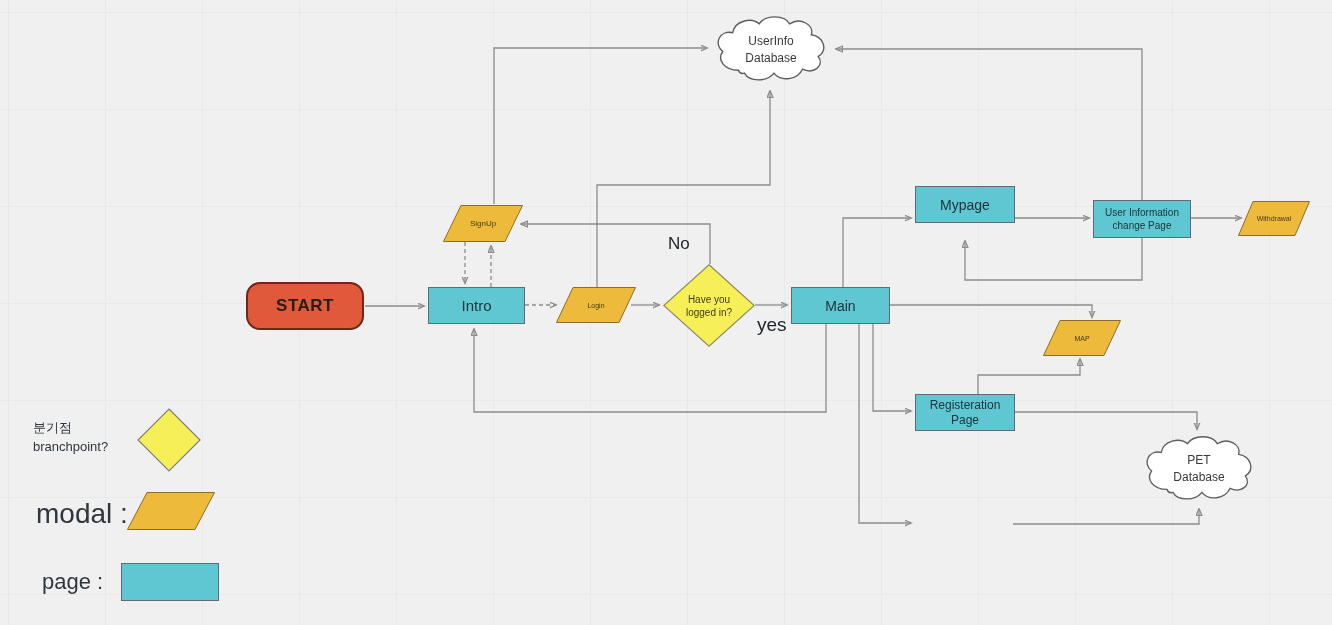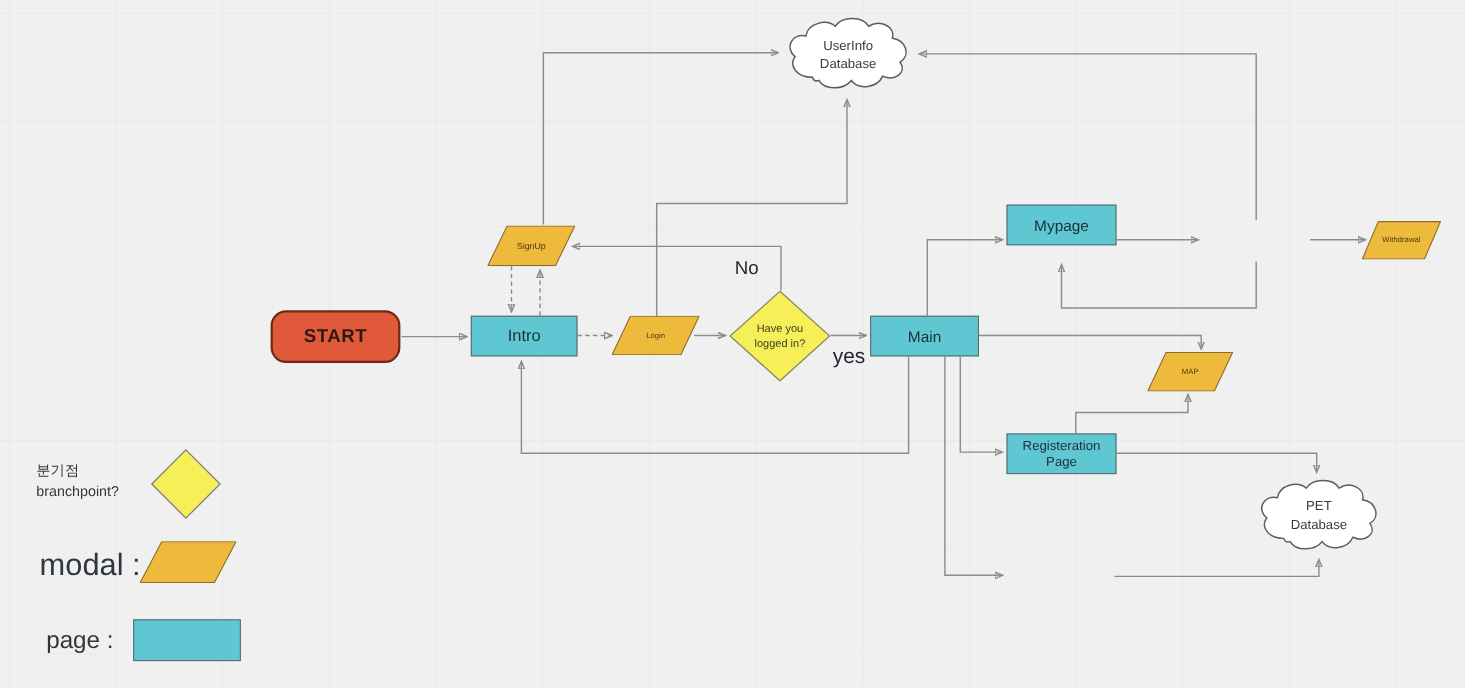--- a/index.html
+++ b/index.html
@@ -94,20 +94,23 @@
 
   <div class="node rectnode" style="left:428px;top:287px;width:97px;height:37px;font-size:15px;">
     <span class="lbl">Intro</span>
   </div>
   <div class="node rectnode" style="left:791px;top:287px;width:99px;height:37px;">
     <span class="lbl">Main</span>
   </div>
   <div class="node rectnode" style="left:915px;top:186px;width:100px;height:37px;">
     <span class="lbl">Mypage</span>
   </div>
+  <div class="node rectnode" style="left:1093px;top:200px;width:98px;height:38px;font-size:10px;line-height:1.35;">
+    <span class="lbl" style="width:86px;">User Information change Page</span>
+  </div>
   <div class="node rectnode" style="left:915px;top:394px;width:100px;height:37px;font-size:12px;line-height:1.2;">
     <span class="lbl" style="width:80px;">Registeration Page</span>
   </div>
 
   <div class="node para" style="left:443px;top:205px;width:80px;height:37px;font-size:8px;">
     <svg class="shape" viewBox="0 0 80 37" preserveAspectRatio="none">
       <polygon points="18,0.5 79.5,0.5 62,36.5 0.5,36.5" fill="#edba3b" stroke="#8a6d2a" stroke-width="1"></polygon>
     </svg>
     <span class="lbl">SignUp</span>
   </div>

